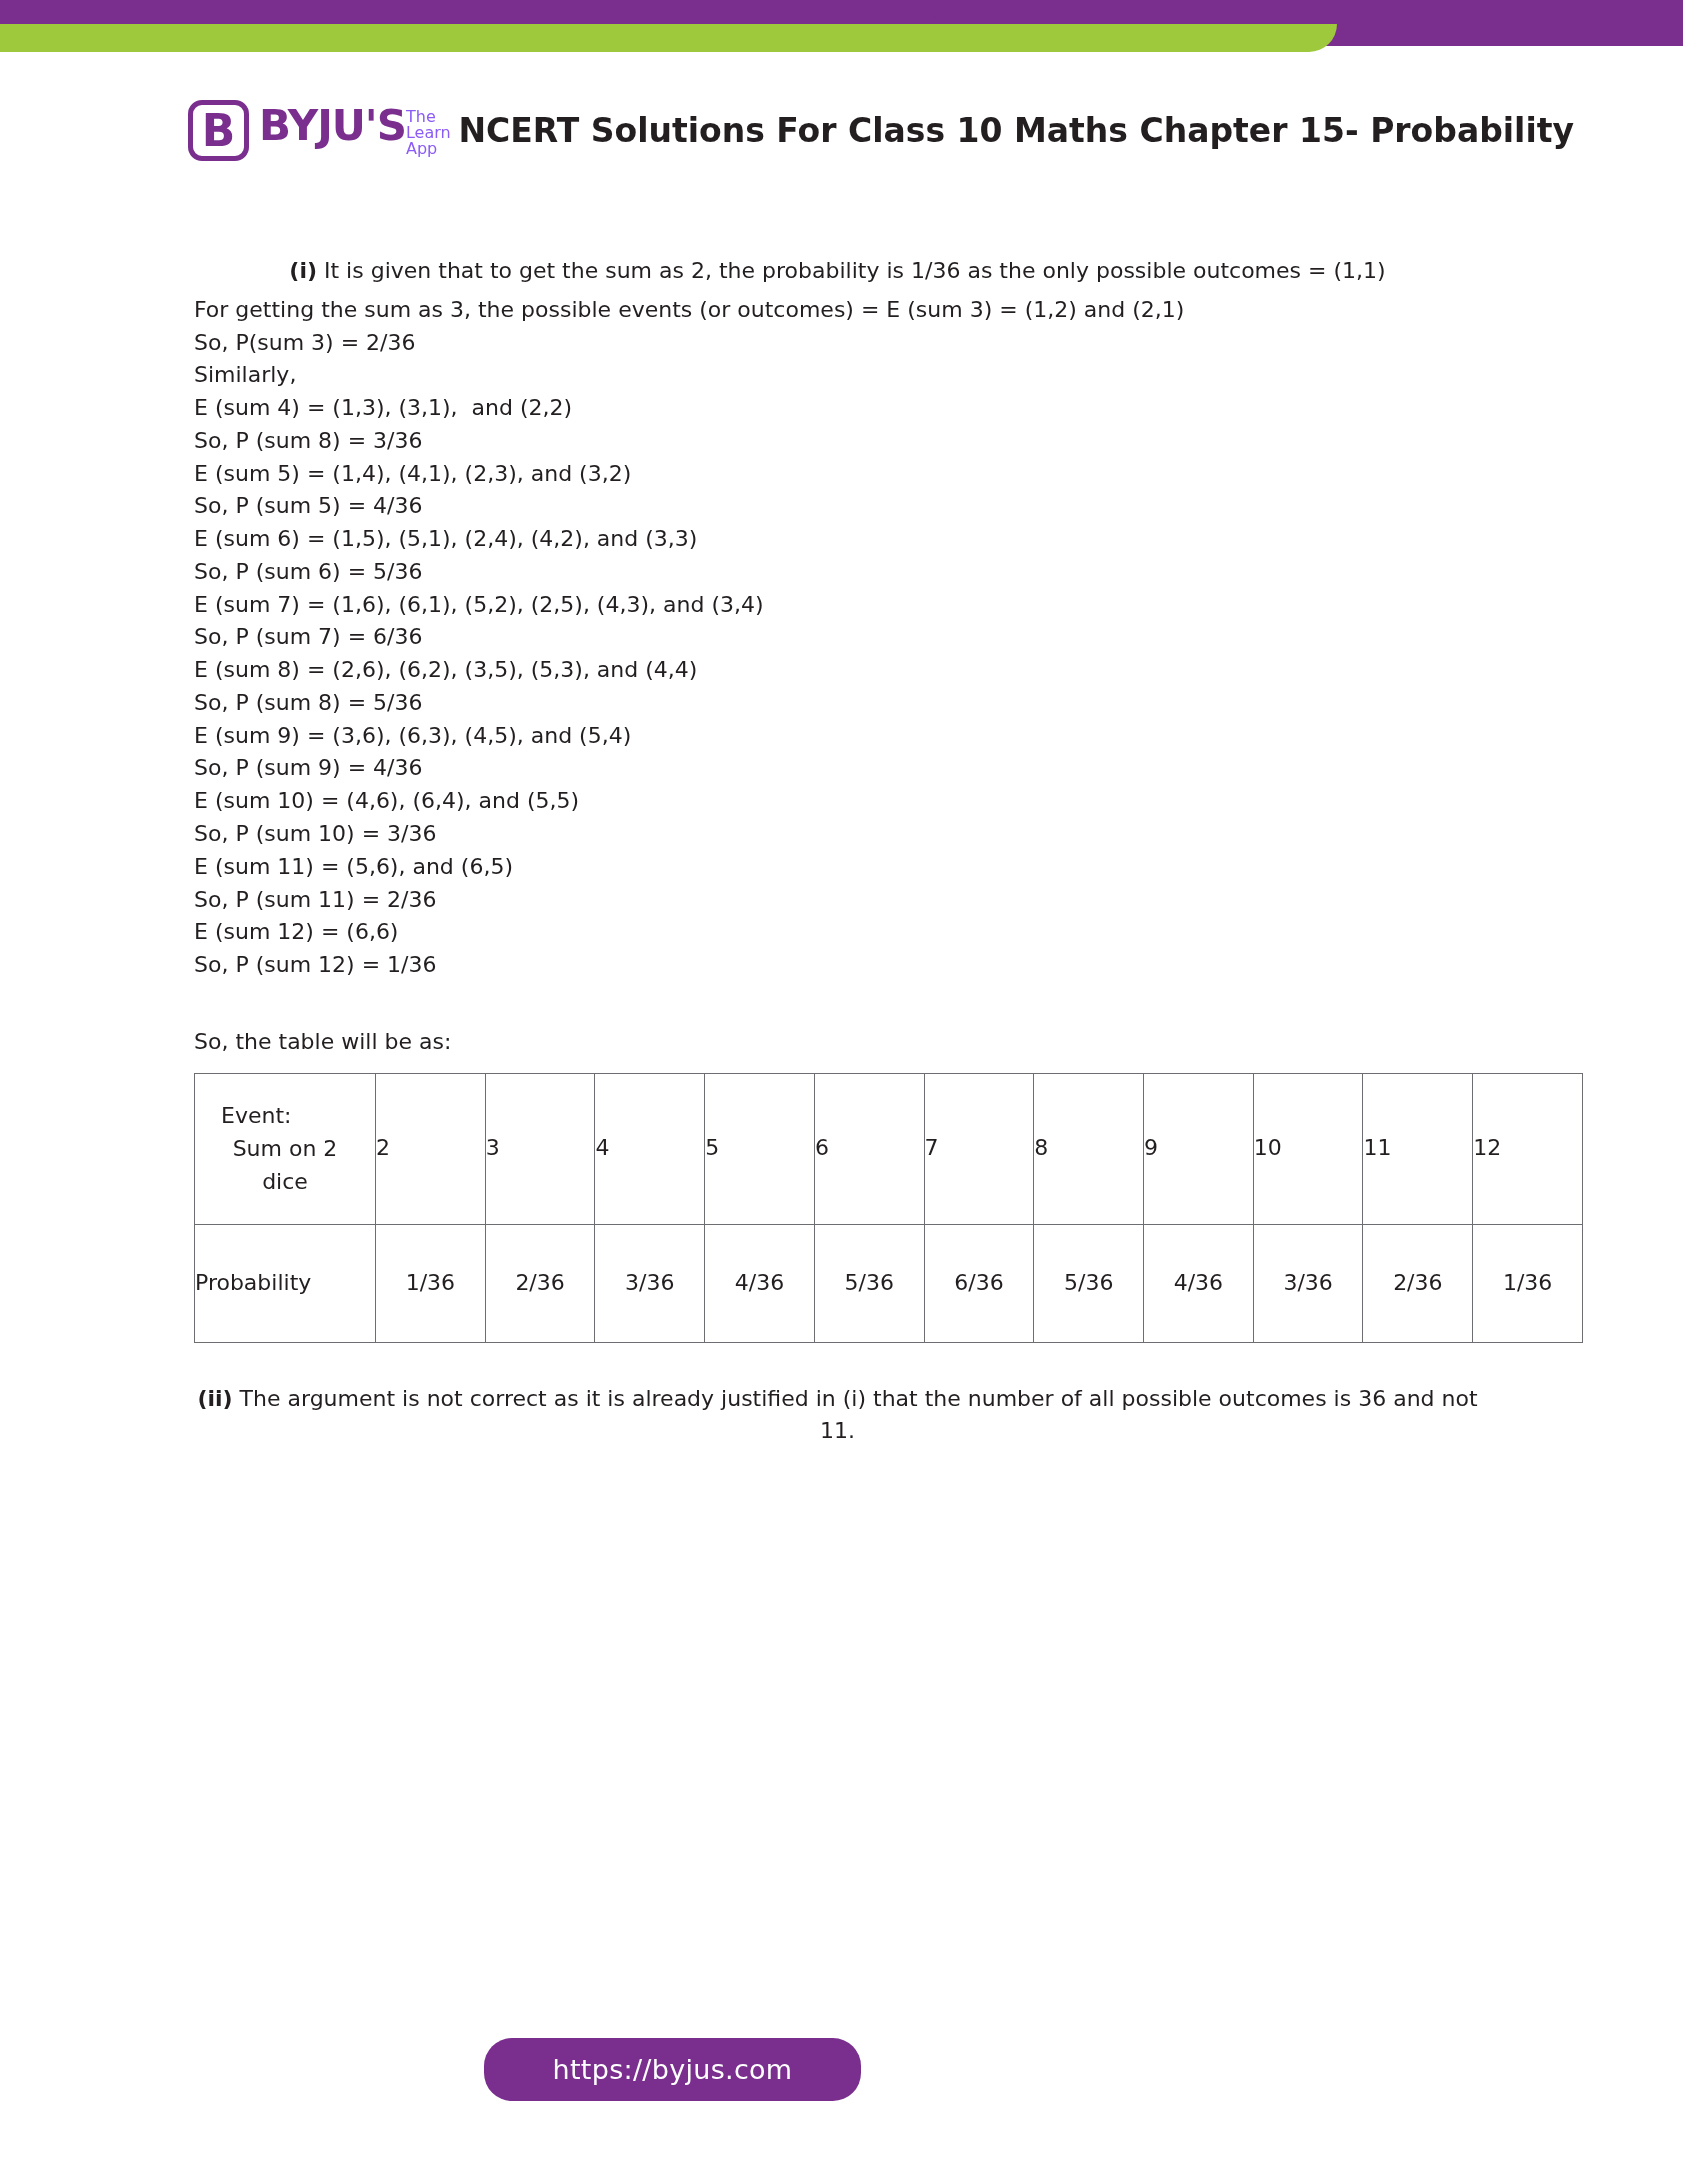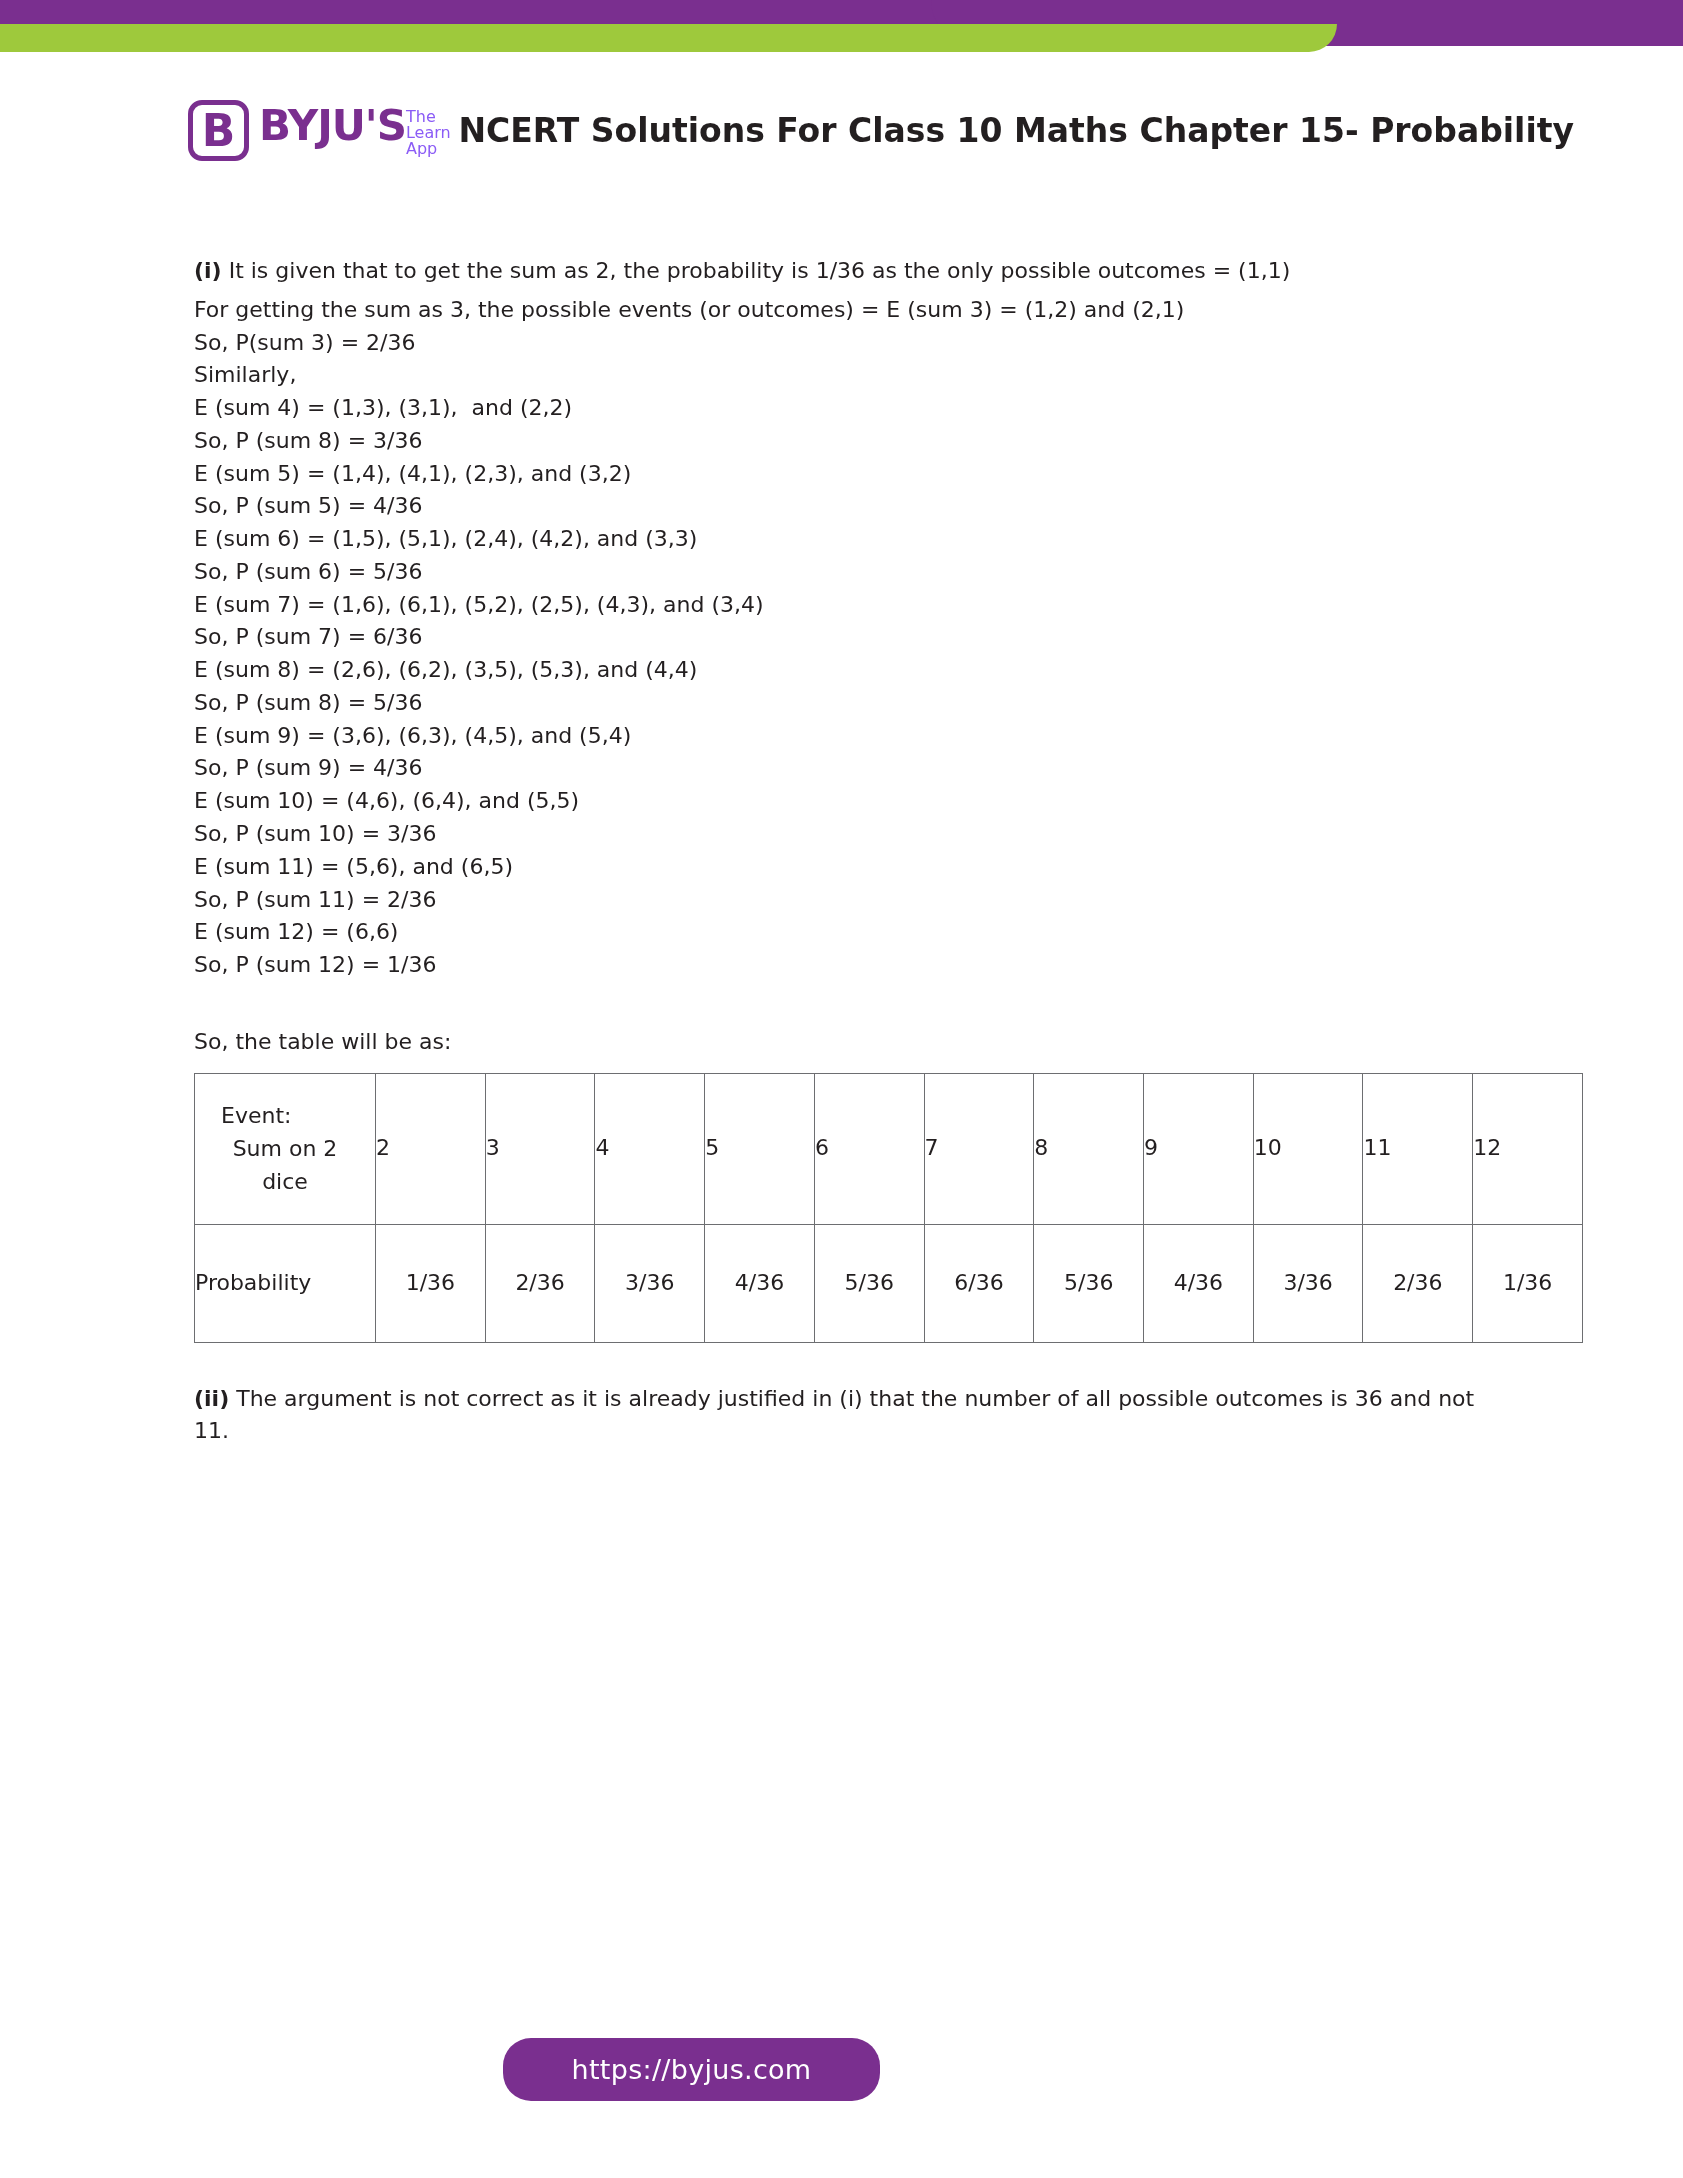--- a/index.html
+++ b/index.html
@@ -123,20 +123,21 @@
     position: absolute;
     top: 255px;
     left: 194px;
     width: 1287px;
     font-size: 22px;
     color: #231f20;
     line-height: 1.49;
   }
   .para {
     margin: 0 0 0 0;
+    text-align: center;
   }
   .para.intro {
     margin-bottom: 6px;
   }
   .line {
     white-space: pre-wrap;
   }
   .bold {
     font-weight: bold;
   }
@@ -197,21 +198,20 @@
   }
 
   
   .footer {
     position: absolute;
     bottom: 77px;
     left: 0;
     width: 1345px;
     display: flex;
     justify-content: center;
-    padding-left: 19px;
   }
   .url-pill {
     background: #7a2f8f;
     color: #ffffff;
     font-size: 27px;
     padding: 16px 69px;
     border-radius: 28px;
     letter-spacing: 0.3px;
   }
 </style>

